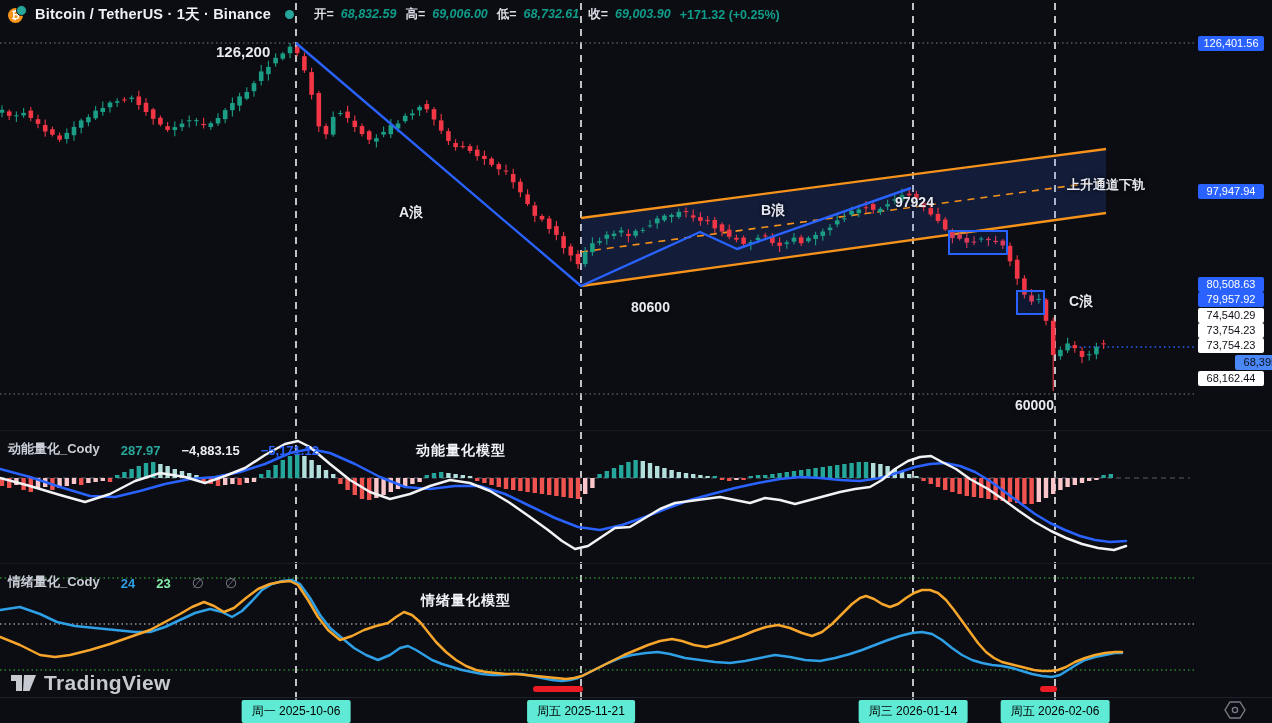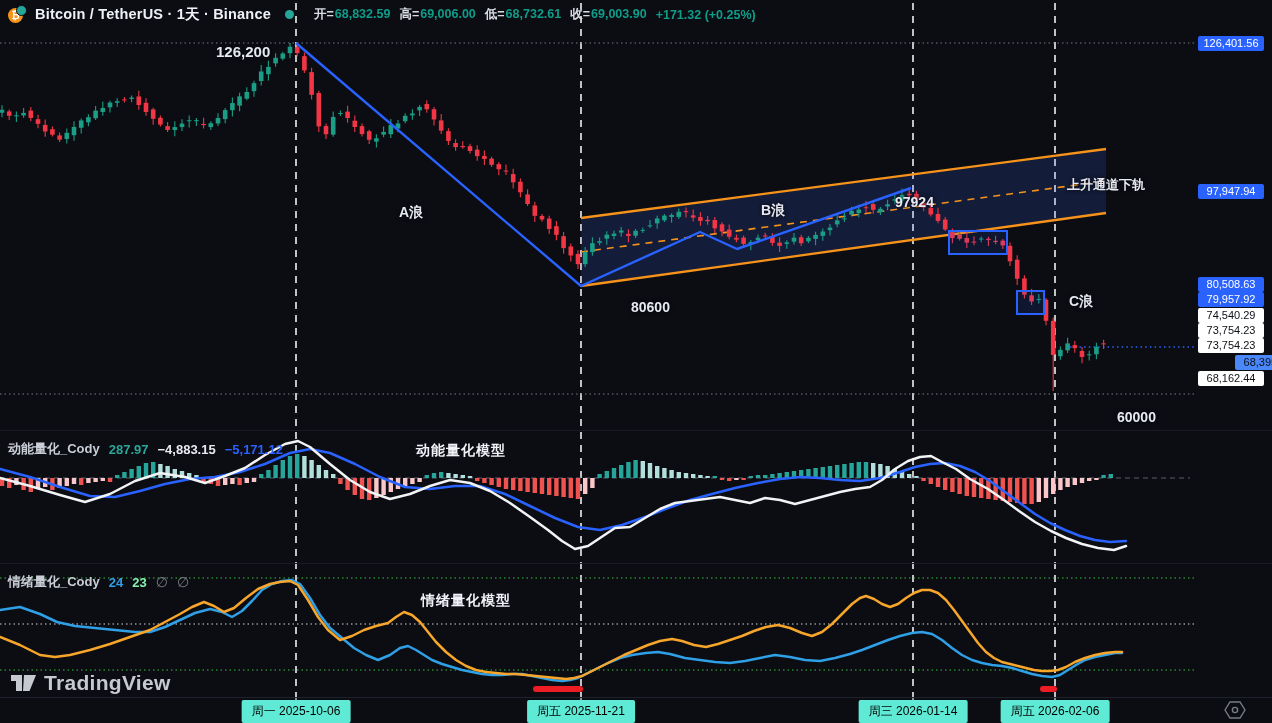--- a/index.html
+++ b/index.html
@@ -8,23 +8,23 @@
   #cv{position:absolute;left:0;top:0;}
   #topbar{position:absolute;left:8px;top:5px;display:flex;align-items:center;gap:8px;z-index:6;}
   .sym-icon{position:relative;width:19px;height:19px;}
   .sym-icon .btc{position:absolute;left:0;top:3px;width:15px;height:15px;border-radius:50%;background:#f7931a;
       color:#fff;font-size:10px;font-weight:700;text-align:center;line-height:15px;}
   .sym-icon .badge{position:absolute;right:0;top:0;width:9px;height:9px;border-radius:50%;background:#26a69a;border:1px solid #0b0d13;}
   .sym-title{color:#eef1f6;font-size:14.5px;font-weight:700;letter-spacing:.2px;}
   .status-dot{width:9px;height:9px;border-radius:50%;background:#26a69a;margin-left:6px;}
   .ohlc{display:flex;align-items:center;gap:9px;margin-left:12px;font-size:12.5px;font-weight:700;}
   .ohlc .lbl{color:#d8dbe3;}
-  .ohlc .val{color:#0f9d8a;margin-left:1px;}
+  .ohlc .val{color:#0f9d8a;margin-left:7px;font-style:italic;}
   .ohlc .chg{color:#0f9d8a;font-weight:700;}
-  .pane-title{position:absolute;z-index:6;font-size:13px;font-weight:700;color:#c9cdd6;display:flex;gap:9px;align-items:center;}
+  .pane-title{position:absolute;z-index:6;font-size:13px;font-weight:700;color:#c9cdd6;display:flex;gap:21px;align-items:flex-end;}
   .pane-title .v-teal{color:#2aa79a;}
   .pane-title .v-white{color:#e8eaf0;}
   .pane-title .v-blue{color:#2962ff;}
   .pane-title .v-sblue{color:#2f9fe6;}
   .pane-title .v-orange{color:#86efac;}
   .pane-title .v-gray{color:#787b86;font-weight:400;font-size:14px;}
   .model-label{position:absolute;z-index:6;color:#f0f2f7;font-size:14px;font-weight:700;letter-spacing:1px;}
   .anno{position:absolute;z-index:6;color:#e6e9f1;font-weight:700;white-space:nowrap;text-shadow:0 0 4px rgba(0,0,0,.8);}
   .price-label{position:absolute;left:1198px;width:66px;height:15px;line-height:15px;z-index:7;
       font-size:11px;font-weight:400;text-align:center;border-radius:2px;}
@@ -601,21 +601,21 @@
     <circle cx="11" cy="10" r="2.6" fill="none" stroke="#787b86" stroke-width="1.4"></circle>
   </svg>
 
 <div class="anno" style="left: 216px; top: 43px; font-size: 15px;">126,200</div>
     <div class="anno" style="left: 399px; top: 204px; font-size: 14px;">A浪</div>
     <div class="anno" style="left: 761px; top: 202px; font-size: 14px;">B浪</div>
     <div class="anno" style="left: 895px; top: 194px; font-size: 14px;">97924</div>
     <div class="anno" style="left: 1067px; top: 176px; font-size: 13px;">上升通道下轨</div>
     <div class="anno" style="left: 597px; top: 299px; font-size: 14px; margin-left: 34px;">80600</div>
     <div class="anno" style="left: 1069px; top: 293px; font-size: 14px;">C浪</div>
-    <div class="anno" style="left: 1117px; top: 397px; font-size: 14px; margin-top: 12px;">60000</div>
+    <div class="anno" style="left: 1015px; top: 397px; font-size: 14px;">60000</div>
     <div class="price-label pl-blue" style="top: 35.5px;">126,401.56</div>
     <div class="price-label pl-blue" style="top: 183.5px;">97,947.94</div>
     <div class="price-label pl-blue" style="top: 276.5px;">80,508.63</div>
     <div class="price-label pl-blue" style="top: 291.5px;">79,957.92</div>
     <div class="price-label pl-white" style="top: 307.5px;">74,540.29</div>
     <div class="price-label pl-white" style="top: 322.5px;">73,754.23</div>
     <div class="price-label pl-white" style="top: 337.5px;">73,754.23</div>
     <div class="price-label pl-blue-dark" style="top: 354.5px; margin-left: 37px;">68,395.32</div>
     <div class="price-label pl-white" style="top: 370.5px;">68,162.44</div>
     <div class="date-label" style="left: 296px;">周一 2025-10-06</div>

